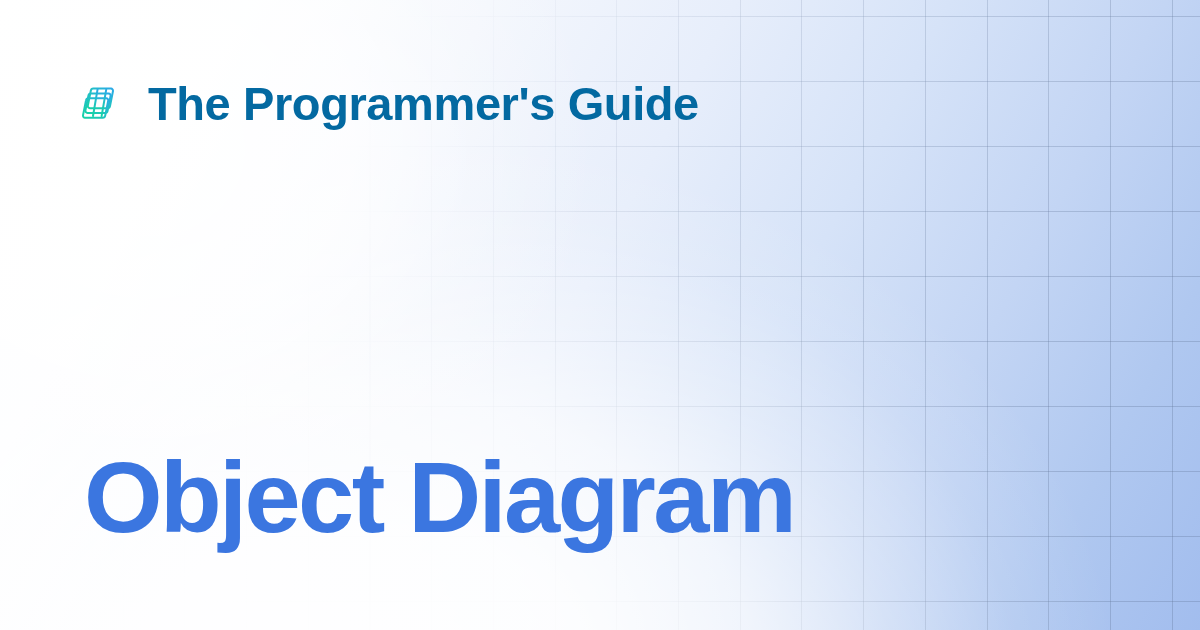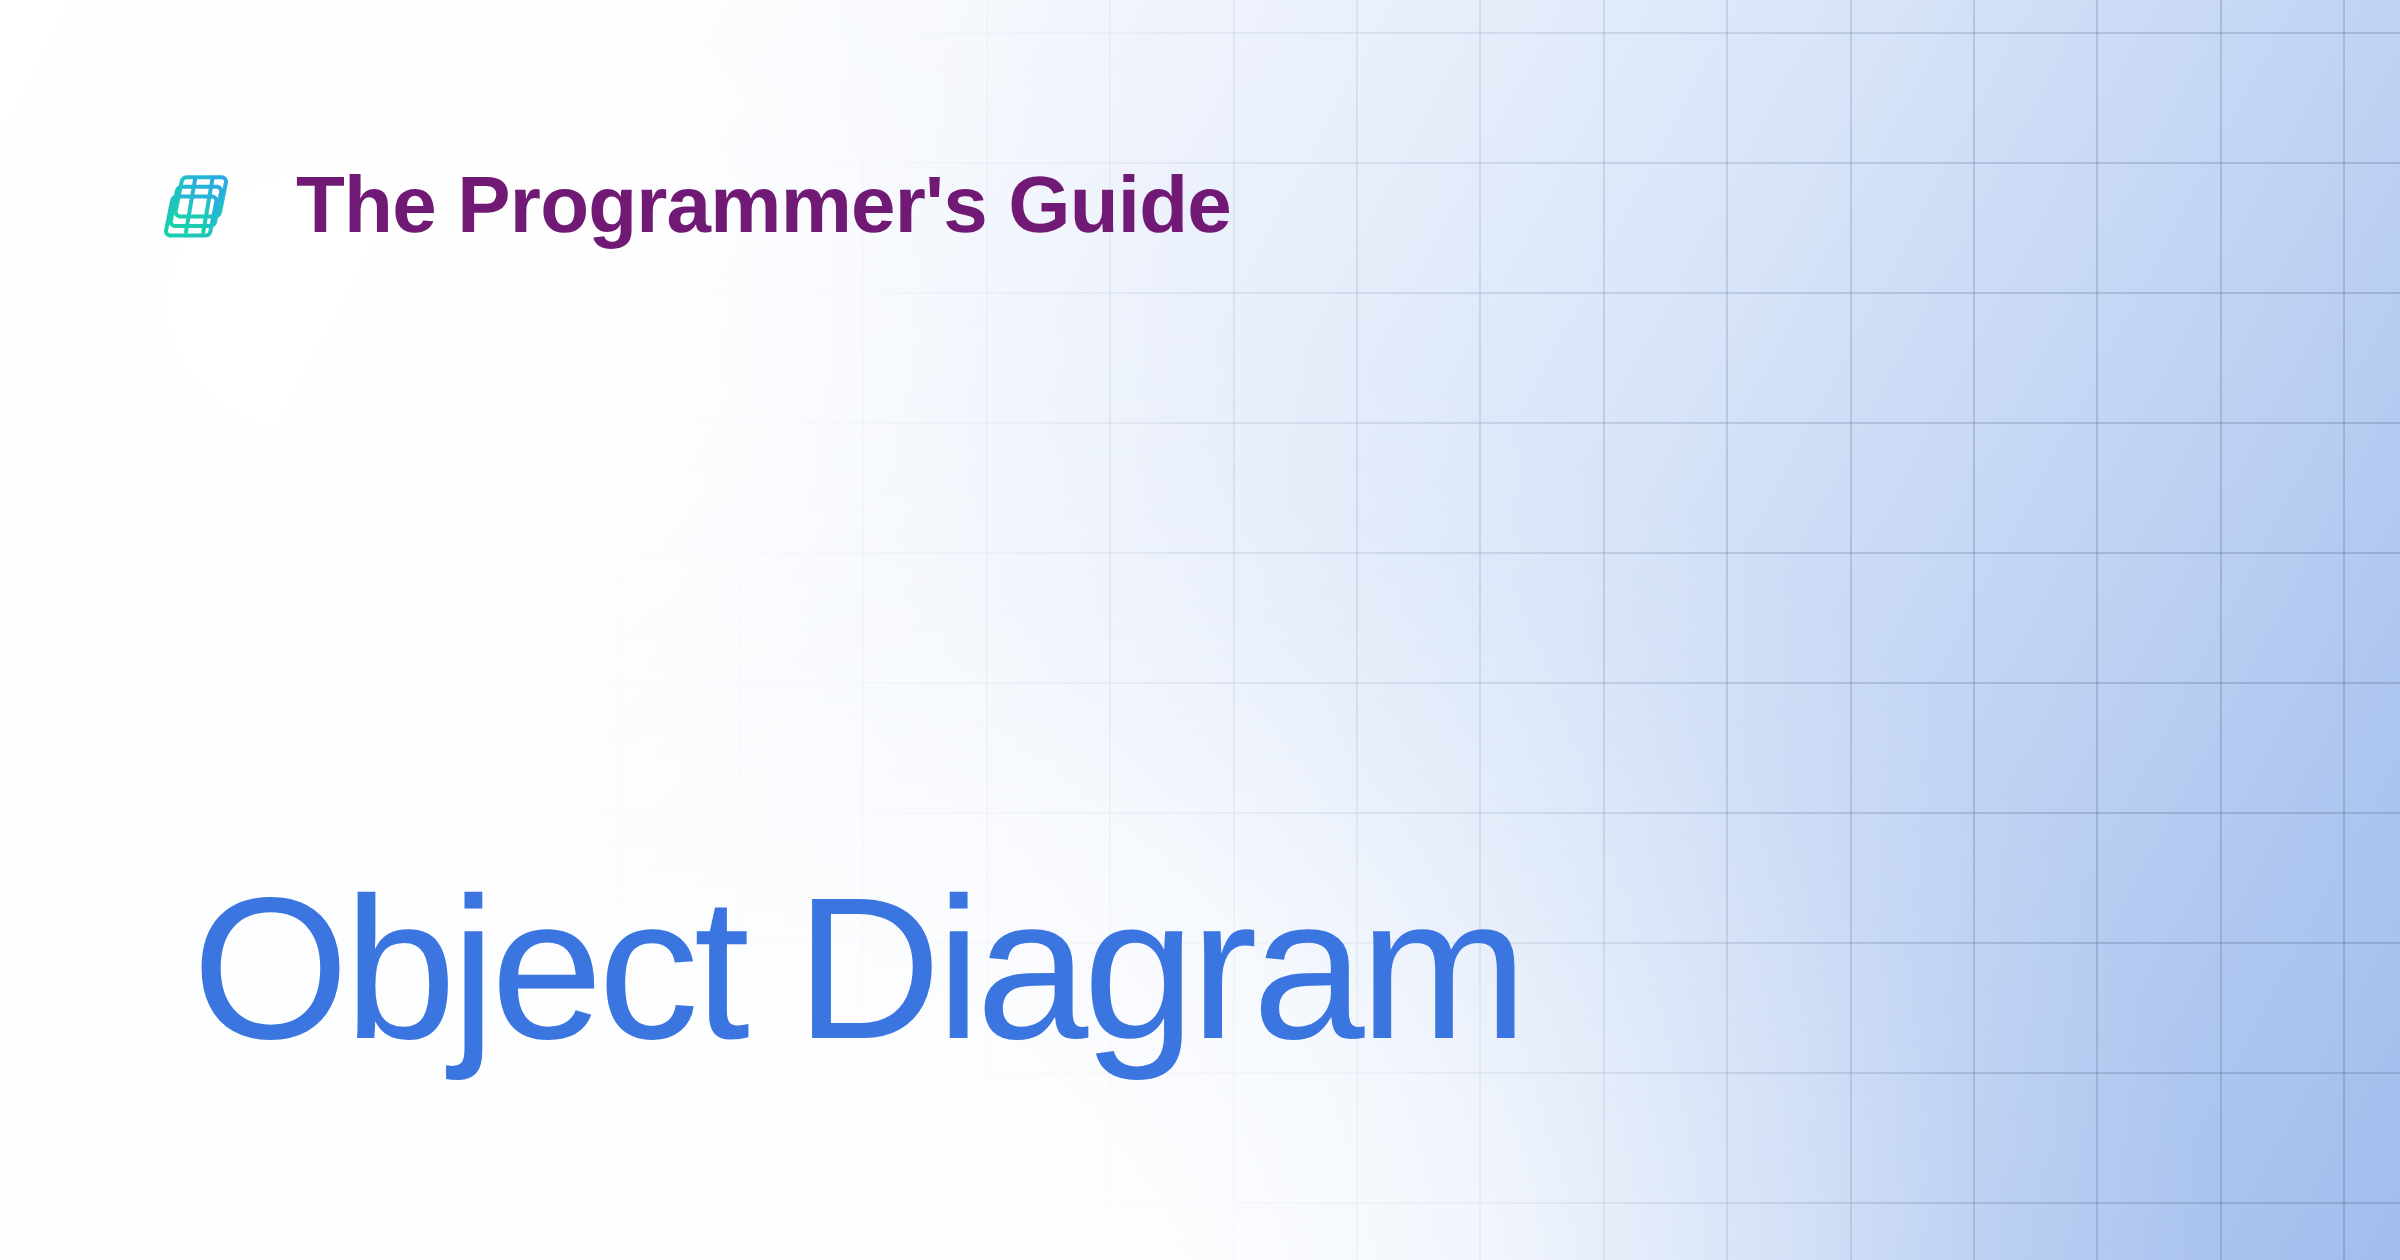--- a/index.html
+++ b/index.html
@@ -109,44 +109,44 @@
   }
 
   .brand-logo {
     width: 40px;
     height: 40px;
     flex: 0 0 auto;
     display: block;
   }
 
   .brand-title {
-    font-size: 40px;
+    font-size: 47px;
     font-weight: 700;
     letter-spacing: -0.4px;
-    color: #701a75;
+    color: #0369a1;
     white-space: nowrap;
     line-height: 1;
   }
 
   
 
   .hero {
     position: absolute;
     left: 84px;
     bottom: 78px;
     max-width: 1020px;
   }
 
   .hero-title {
     font-size: 101px;
-    font-weight: 400;
+    font-weight: 700;
     letter-spacing: -2.6px;
     line-height: 1.08;
     color: #3b76e0;
-    margin: 12px;
+    margin: 0;
     white-space: nowrap;
   }
 </style>
 </head>
 <body>
 
 <div id="canvas">
 
   <div class="bg-base"></div>
   <div class="bg-grid"></div>

